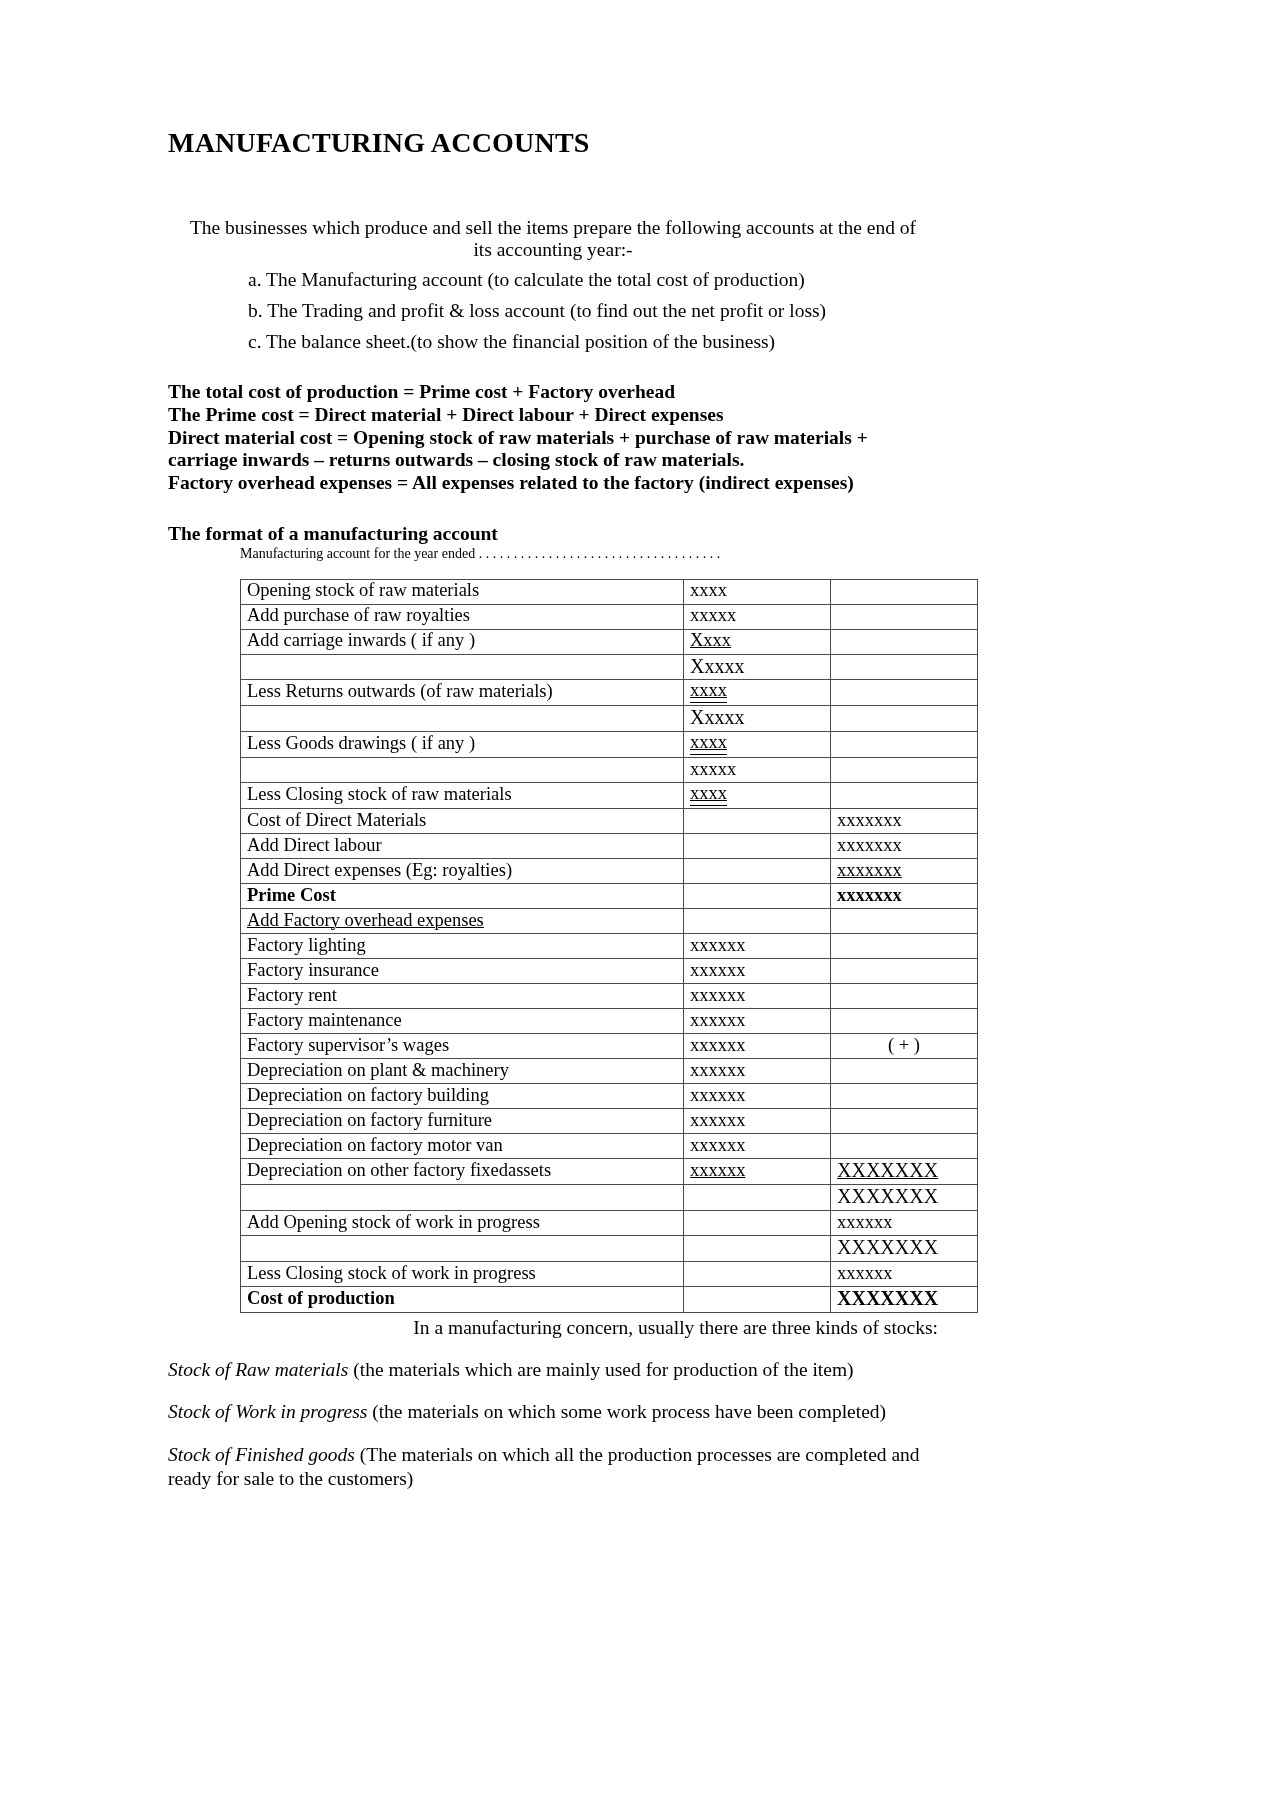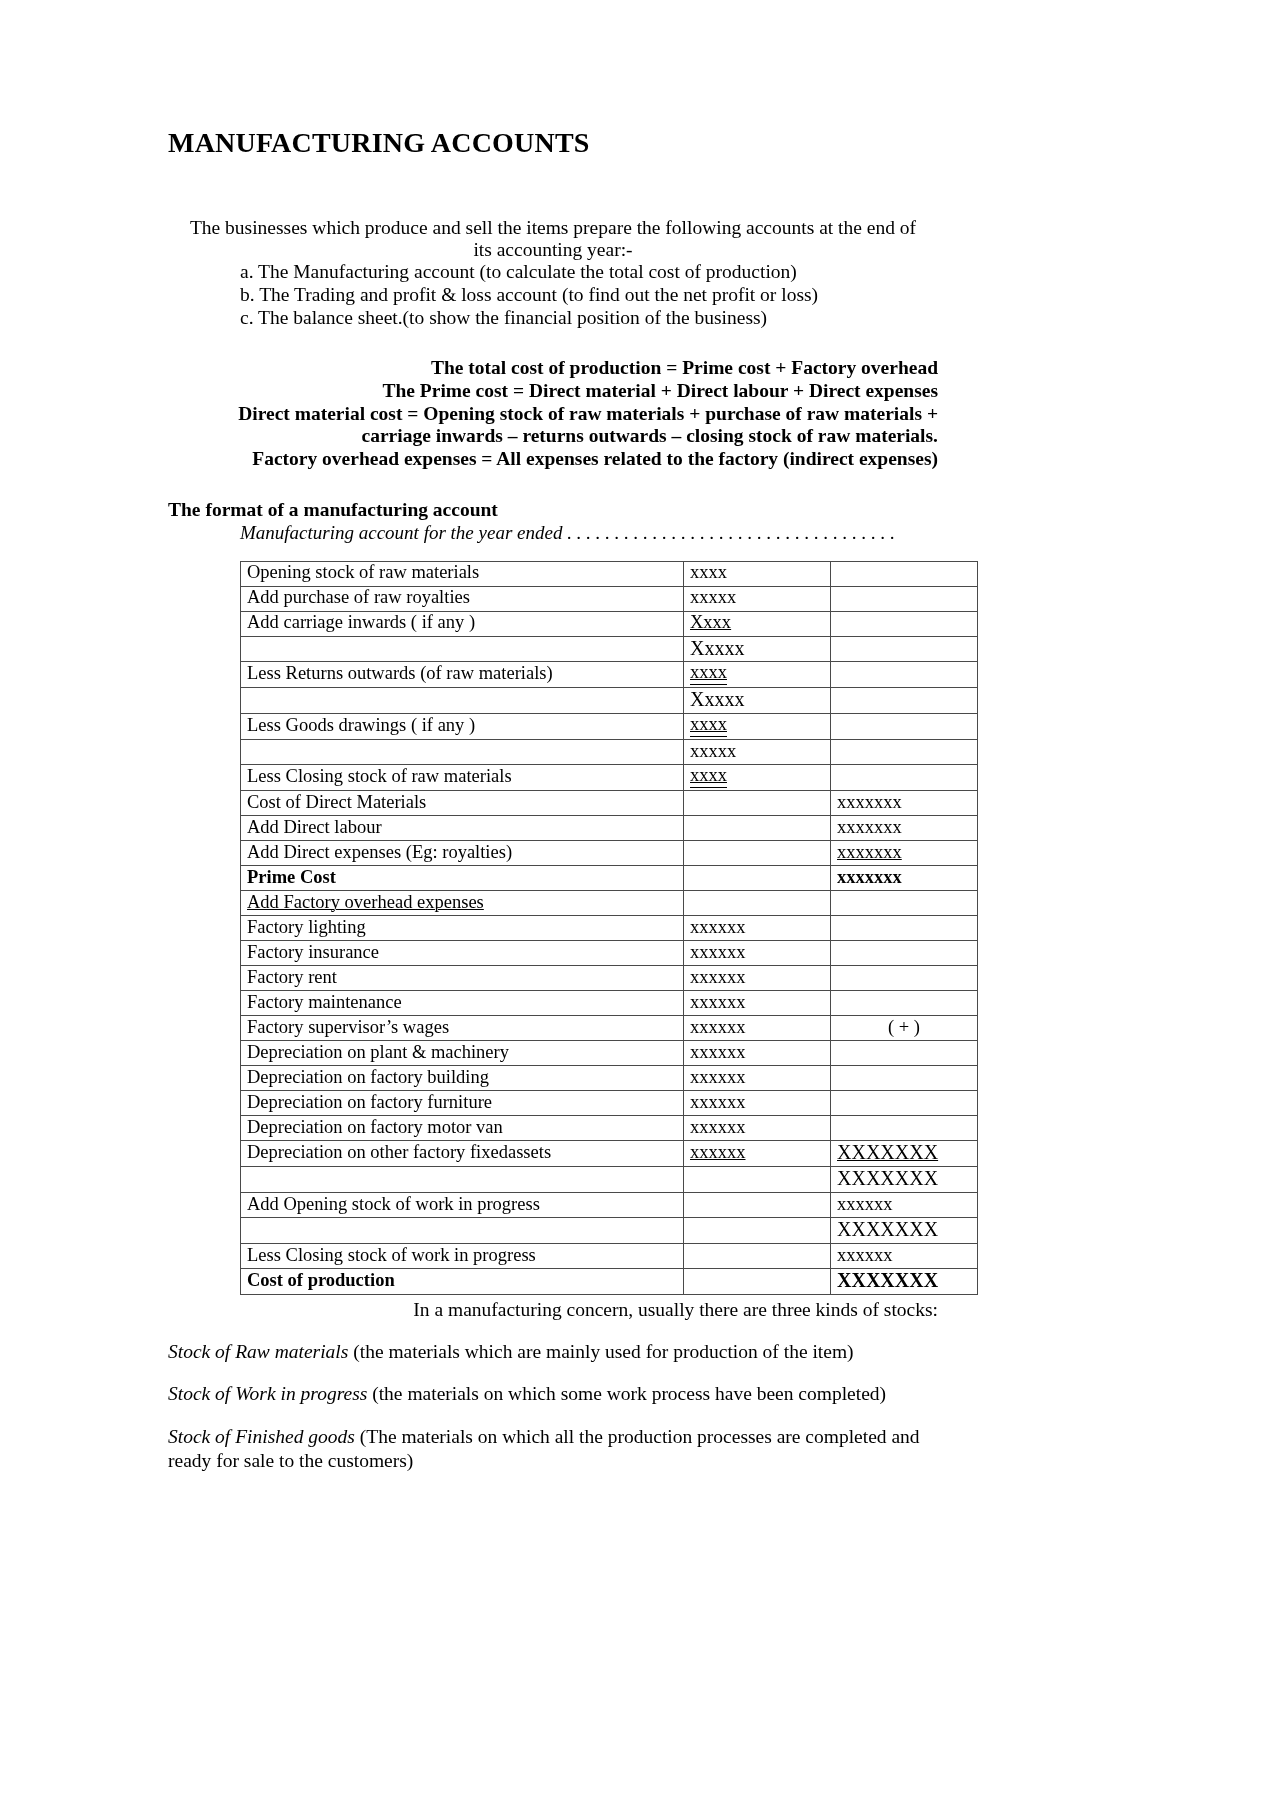--- a/index.html
+++ b/index.html
@@ -44,45 +44,43 @@
     text-align: center;
     margin: 0 0 0 0;
     padding: 0 18px;
   }
   .intro-list {
     margin: 0;
     padding: 0;
     list-style: none;
   }
   .intro-list li {
-    margin: 0;
+    margin: 8px;
     padding-left: 72px;
     line-height: 1.18;
   }
   .formula-block {
     margin-top: 28px;
     font-size: 19.5px;
     font-weight: bold;
     line-height: 1.16;
   }
   .formula-block p {
     margin: 0;
-    text-align: right;
   }
   .format-heading {
     margin-top: 28px;
     font-size: 19.5px;
     font-weight: bold;
   }
   .table-caption {
-    font-size: 19px;
+    font-size: 14px;
     padding-left: 72px;
     margin-top: 1px;
     white-space: nowrap;
-    font-style: italic;
   }
   table.acct {
     border-collapse: collapse;
     margin-left: 72px;
     margin-top: 17px;
     width: 698px;
     table-layout: fixed;
     font-size: 18.5px;
   }
   table.acct td {

